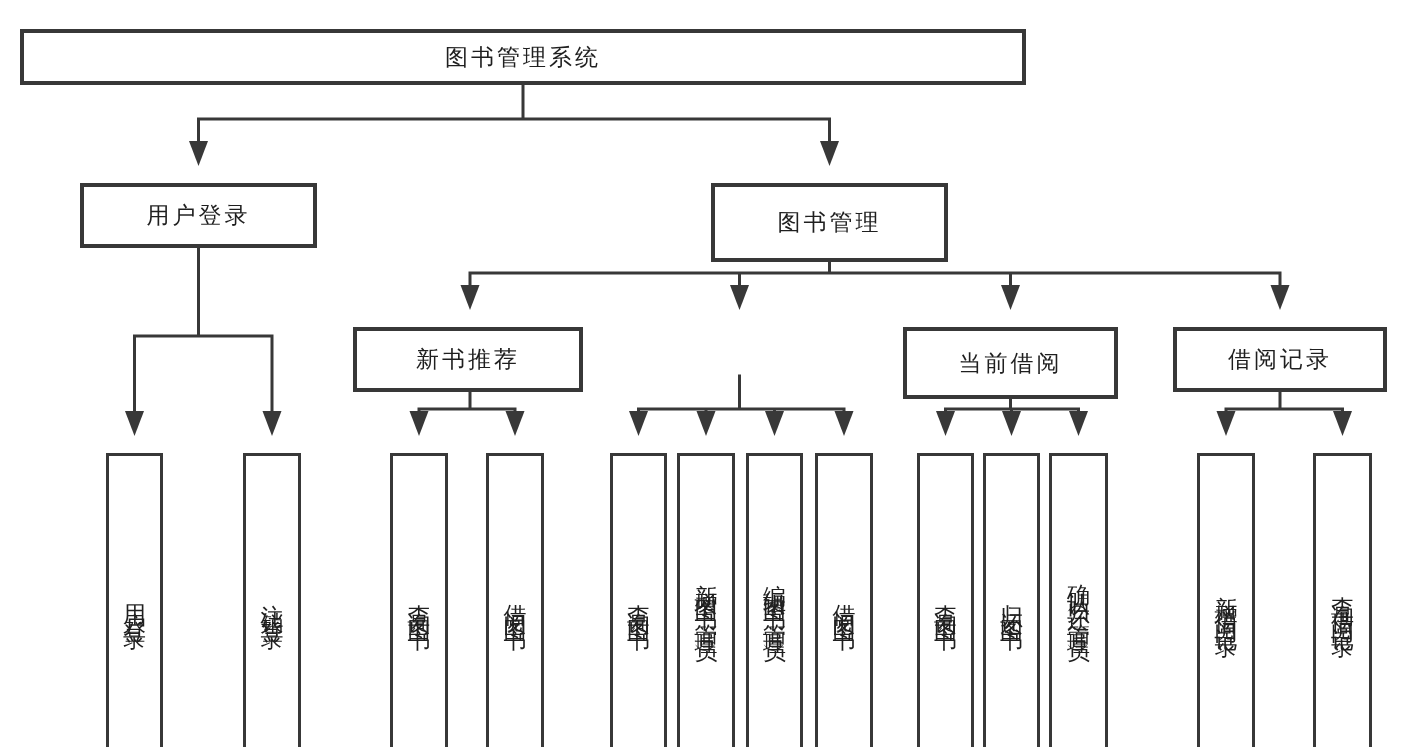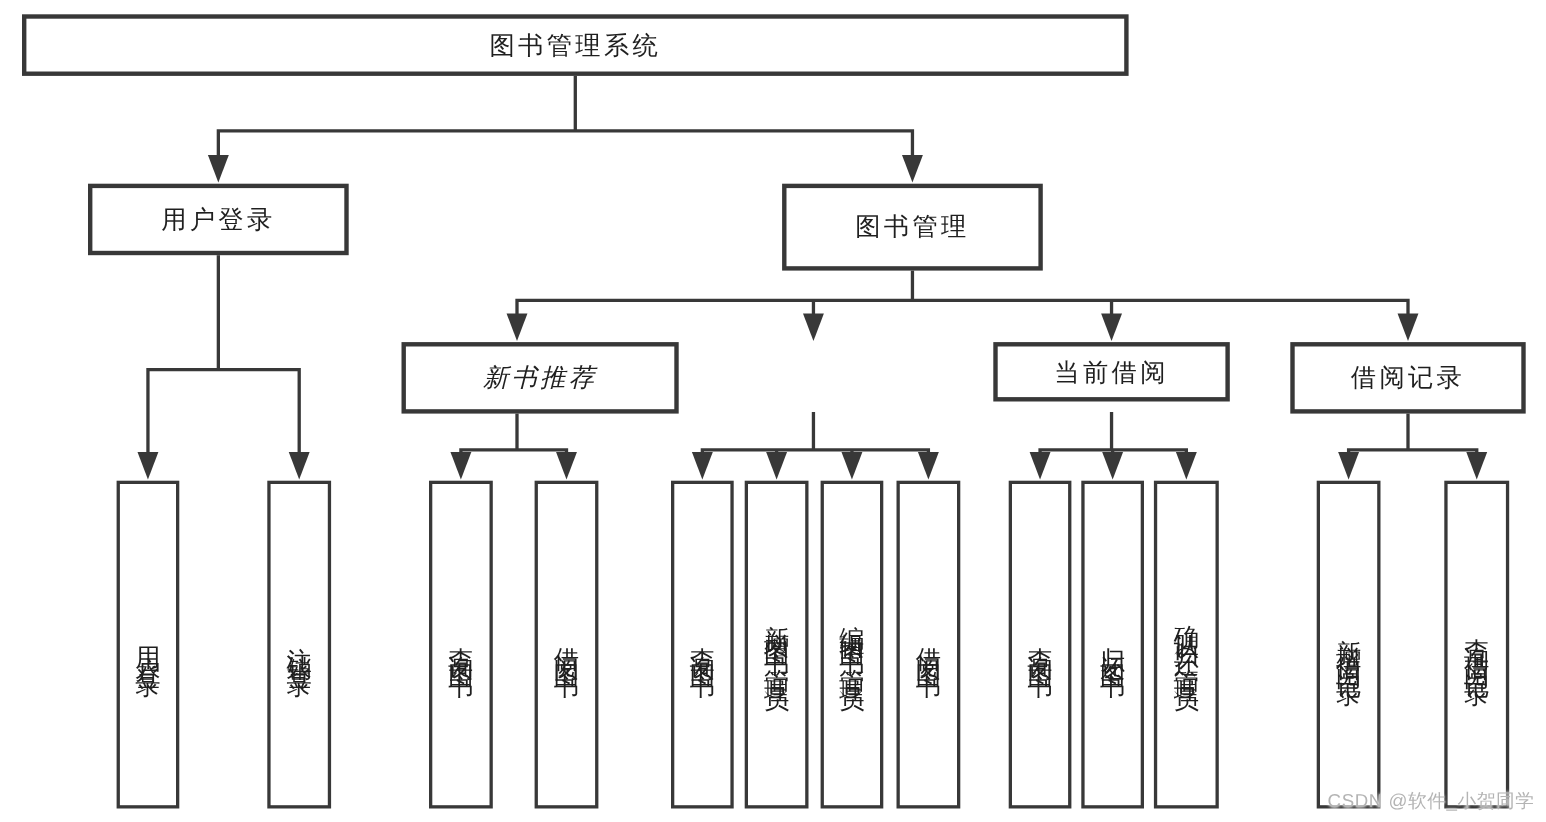--- a/index.html
+++ b/index.html
@@ -5,20 +5,21 @@
   html,body{margin:0;padding:0;background:#ffffff;}
   .canvas{
     position:relative;width:1405px;height:747px;background:#ffffff;overflow:hidden;
     font-family:"Liberation Sans","DejaVu Sans",sans-serif;color:#1f1f1f;
   }
   .connectors{position:absolute;left:0;top:0;width:1405px;height:747px;}
   .box{
     position:absolute;box-sizing:border-box;background:#ffffff;
     border:4px solid #383838;display:flex;align-items:center;justify-content:center;
     z-index:2;
+    margin-top:16px;
   }
   .hlabel{font-size:23px;letter-spacing:3px;color:#1f1f1f;white-space:nowrap;}
   .leaf{border-width:3px;}
   .vlabel{
     writing-mode:vertical-rl;text-orientation:mixed;
     font-size:23px;letter-spacing:8px;line-height:1;color:#1f1f1f;
   }
   .watermark{
     position:absolute;right:10px;bottom:7px;z-index:5;
     font-size:17px;letter-spacing:0.5px;color:#b4b4b4;
@@ -67,24 +68,24 @@
     <span class="hlabel">图书管理系统</span>
   </div>
 
   <div class="box" style="left:80px;top:167px;width:237px;height:65px;">
     <span class="hlabel">用户登录</span>
   </div>
   <div class="box" style="left:711px;top:167px;width:237px;height:79px;">
     <span class="hlabel">图书管理</span>
   </div>
 
-  <div class="box" style="left:365px;top:311px;width:252px;height:65px;font-style:italic;">
+  <div class="box" style="left:353px;top:311px;width:230px;height:65px;">
     <span class="hlabel">新书推荐</span>
   </div>
-  <div class="box" style="left:903px;top:311px;width:215px;height:54px;">
+  <div class="box" style="left:903px;top:311px;width:215px;height:72px;">
     <span class="hlabel">当前借阅</span>
   </div>
   <div class="box" style="left:1173px;top:311px;width:214px;height:65px;">
     <span class="hlabel">借阅记录</span>
   </div>
 
   <div class="box leaf" style="left:106px;top:437px;width:57px;height:298px;">
     <span class="vlabel">用户登录</span>
   </div>
   <div class="box leaf" style="left:243px;top:437px;width:58px;height:298px;">
@@ -121,14 +122,13 @@
     <span class="vlabel">确认归还（管理员）</span>
   </div>
 
   <div class="box leaf" style="left:1197px;top:437px;width:58px;height:298px;">
     <span class="vlabel">新增借阅记录</span>
   </div>
   <div class="box leaf" style="left:1313px;top:437px;width:59px;height:298px;">
     <span class="vlabel">查询借阅记录</span>
   </div>
 
-  <div class="watermark">CSDN @软件_小贺同学</div>
 </div>
 
 </body></html>

